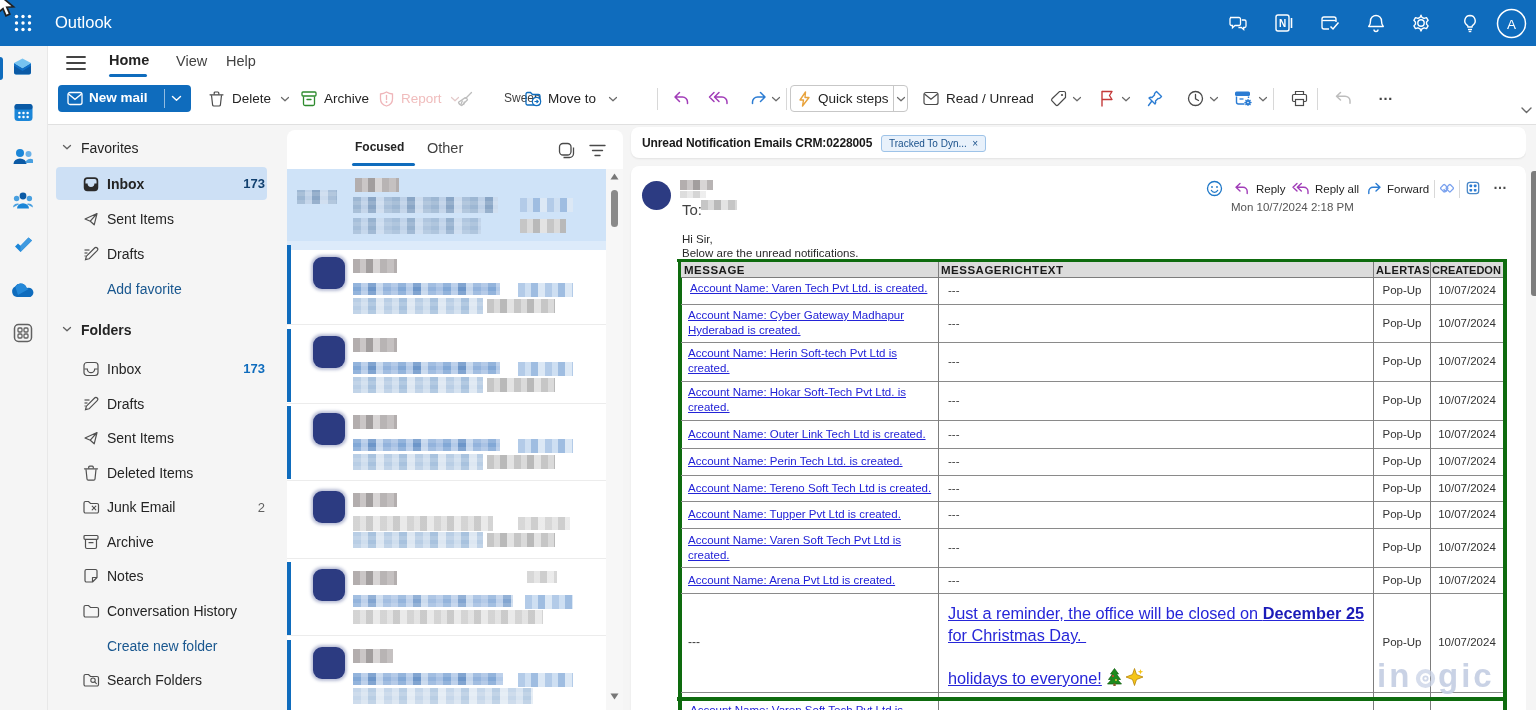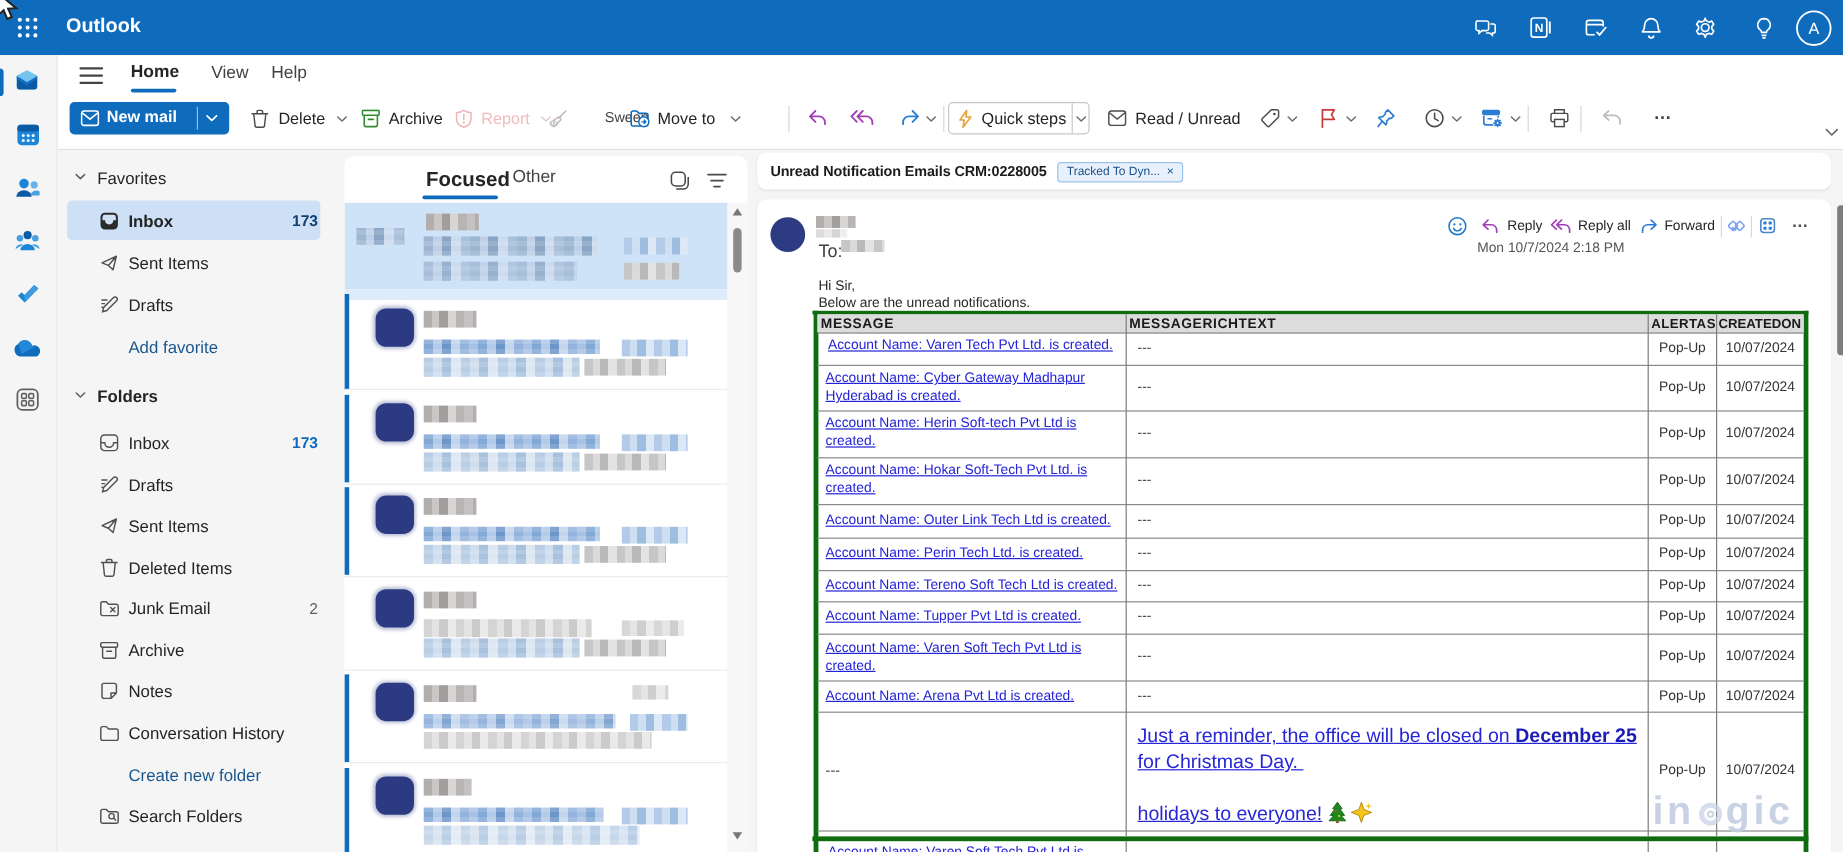--- a/index.html
+++ b/index.html
@@ -30,21 +30,21 @@
         <circle cx="9" cy="2.5" r="1.7"></circle>
         <circle cx="15.5" cy="2.5" r="1.7"></circle>
         <circle cx="2.5" cy="9" r="1.7"></circle>
         <circle cx="9" cy="9" r="1.7"></circle>
         <circle cx="15.5" cy="9" r="1.7"></circle>
         <circle cx="2.5" cy="15.5" r="1.7"></circle>
         <circle cx="9" cy="15.5" r="1.7"></circle>
         <circle cx="15.5" cy="15.5" r="1.7"></circle>
       </g>
   </svg>
-  <div class="abs" style="left:55px;top:13px;color:#fff;font-size:16.5px;font-weight:bold">Outlook</div>
+  <div class="abs" style="left:55px;top:13px;color:#fff;font-size:16.5px;font-weight:normal">Outlook</div>
 
 
   <svg class="abs" style="left:1228px;top:13px" width="20" height="20" viewBox="0 0 20 20">
       <g fill="none" stroke="#fff" stroke-width="1.3">
         <path d="M2 4.5 h9 a1.5 1.5 0 0 1 1.5 1.5 v5 a1.5 1.5 0 0 1-1.5 1.5 H7 l-2.5 2.2 v-2.2 H3.5 A1.5 1.5 0 0 1 2 11 V6 A1.5 1.5 0 0 1 3.5 4.5 Z"></path>
         <path d="M13.8 7 h2.7 A1.5 1.5 0 0 1 18 8.5 v4.5 a1.5 1.5 0 0 1-1.5 1.5 h-.8 v2 l-2.3-2 h-3"></path>
       </g>
     </svg>
   <svg class="abs" style="left:1274px;top:13px" width="20" height="20" viewBox="0 0 20 20">
       <rect x="2" y="2" width="13" height="16" rx="2" fill="none" stroke="#fff" stroke-width="1.4"></rect>
@@ -422,21 +422,21 @@
 
   <svg class="abs" style="left:35px;top:547px" width="17" height="16" viewBox="0 0 17 16">
       <path d="M1 4 a1.5 1.5 0 0 1 1.5-1.5 h3 l2 2 h6.5 a1.5 1.5 0 0 1 1.5 1.5 v6.5 a1.5 1.5 0 0 1-1.5 1.5 h-11.5 A1.5 1.5 0 0 1 1 12.5 Z" fill="none" stroke="#505050" stroke-width="1.2"></path>
       <circle cx="10" cy="8.2" r="2.2" fill="none" stroke="#505050" stroke-width="1.1"></circle>
       <line x1="11.7" y1="9.9" x2="13.4" y2="11.6" stroke="#505050" stroke-width="1.1" stroke-linecap="round"></line>
     </svg>
   <div class="abs" style="left:59px;top:547px">Search Folders</div>
 </div>
 
 <div class="abs" id="list" style="left:287px;top:130px;width:336px;height:580px;background:#fff;border-radius:8px 8px 0 0;overflow:hidden">
-  <div class="abs" style="left:68px;top:10px;font-size:17px;font-weight:bold;color:#242424">Focused</div>
+  <div class="abs" style="left:68px;top:10px;font-size:12px;font-weight:bold;color:#242424">Focused</div>
   <div class="abs" style="left:65px;top:33px;width:63px;height:3px;background:#0f6cbd;border-radius:2px"></div>
   <div class="abs" style="left:140px;top:10px;font-size:14.5px;color:#424242">Other</div>
   <svg class="abs" style="left:271px;top:12px" width="17" height="17" viewBox="0 0 17 17">
       <rect x="1.5" y="1.5" width="11.5" height="11.5" rx="3.5" fill="none" stroke="#4a4a4a" stroke-width="1.3"></rect>
       <path d="M15.5 5.5 v6 a4 4 0 0 1-4 4 h-6" fill="none" stroke="#4a4a4a" stroke-width="1.3"></path>
     </svg>
   <svg class="abs" style="left:302px;top:14px" width="17" height="13" viewBox="0 0 17 13">
       <g stroke="#4a4a4a" stroke-width="1.4" stroke-linecap="round">
         <line x1="1" y1="1.5" x2="16" y2="1.5"></line>
         <line x1="3.5" y1="6.5" x2="13.5" y2="6.5"></line>

